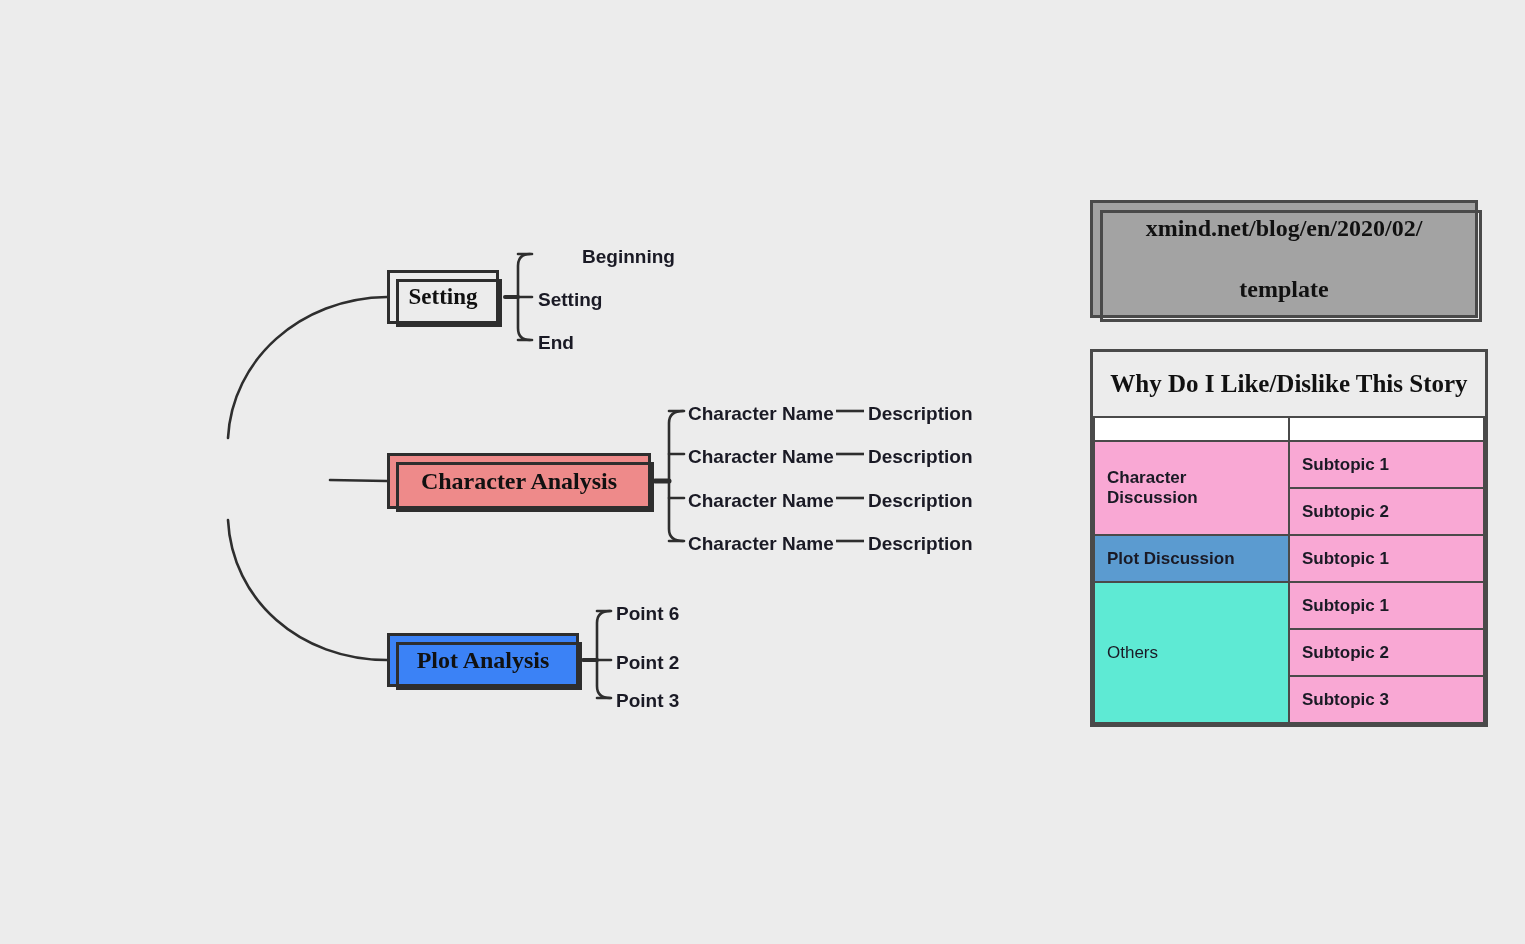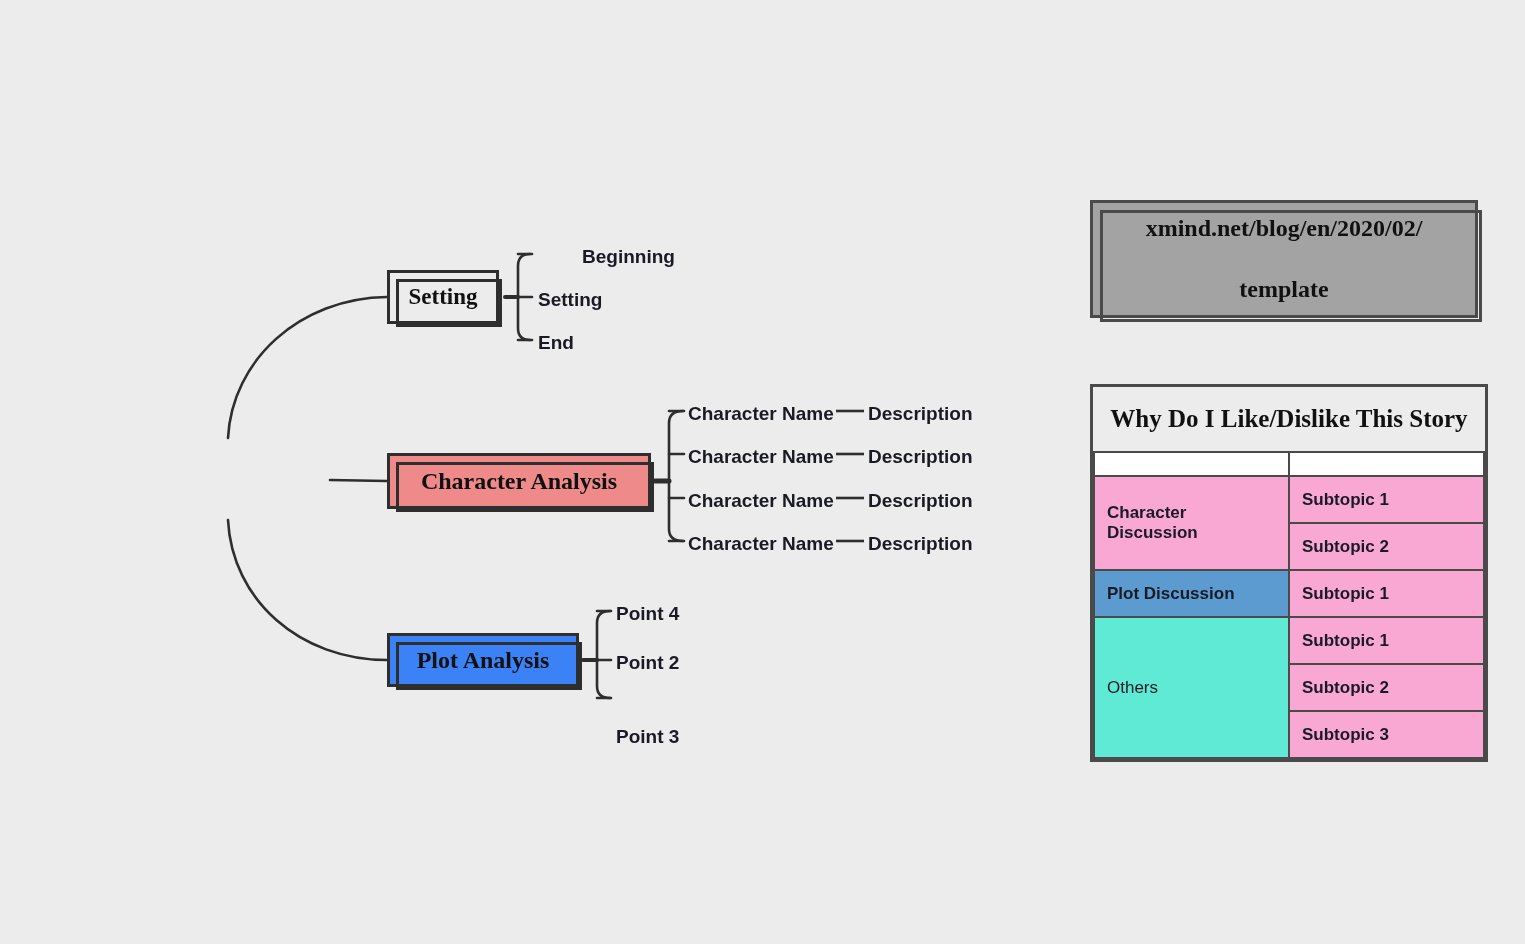--- a/index.html
+++ b/index.html
@@ -147,21 +147,20 @@
   #why-table {
     position: absolute;
     left: 1090px;
     top: 349px;
     width: 398px;
     box-sizing: border-box;
     border: 3px solid #4a4a4a;
     border-collapse: collapse;
     background: #ececec;
     z-index: 3;
-    margin-top: 35px;
   }
   #why-table table {
     width: 100%;
     border-collapse: collapse;
     table-layout: fixed;
   }
   #why-table td {
     border: 2px solid #4a4a4a;
     padding: 0 12px;
     font-family: "Liberation Sans", sans-serif;
@@ -262,23 +261,23 @@
 
   <div class="leaf" style="left:688px; top:447px;">Character Name</div>
   <div class="leaf" style="left:868px; top:447px;">Description</div>
 
   <div class="leaf" style="left:688px; top:491px;">Character Name</div>
   <div class="leaf" style="left:868px; top:491px;">Description</div>
 
   <div class="leaf" style="left:688px; top:534px;">Character Name</div>
   <div class="leaf" style="left:868px; top:534px;">Description</div>
 
-  <div class="leaf" style="left:616px; top:604px;">Point 4</div>
+  <div class="leaf" style="left:616px; top:604px;">Point 6</div>
   <div class="leaf" style="left:616px; top:653px;">Point 2</div>
-  <div class="leaf" style="left:616px; top:691px;margin-top:36px;">Point 3</div>
+  <div class="leaf" style="left:616px; top:691px;">Point 3</div>
 
   <div id="url-card">
     <div>
       <span>xmind.net/blog/en/2020/02/</span><br>
       <br>
       <span>template</span>
     </div>
   </div>
 
   <div id="why-table">

